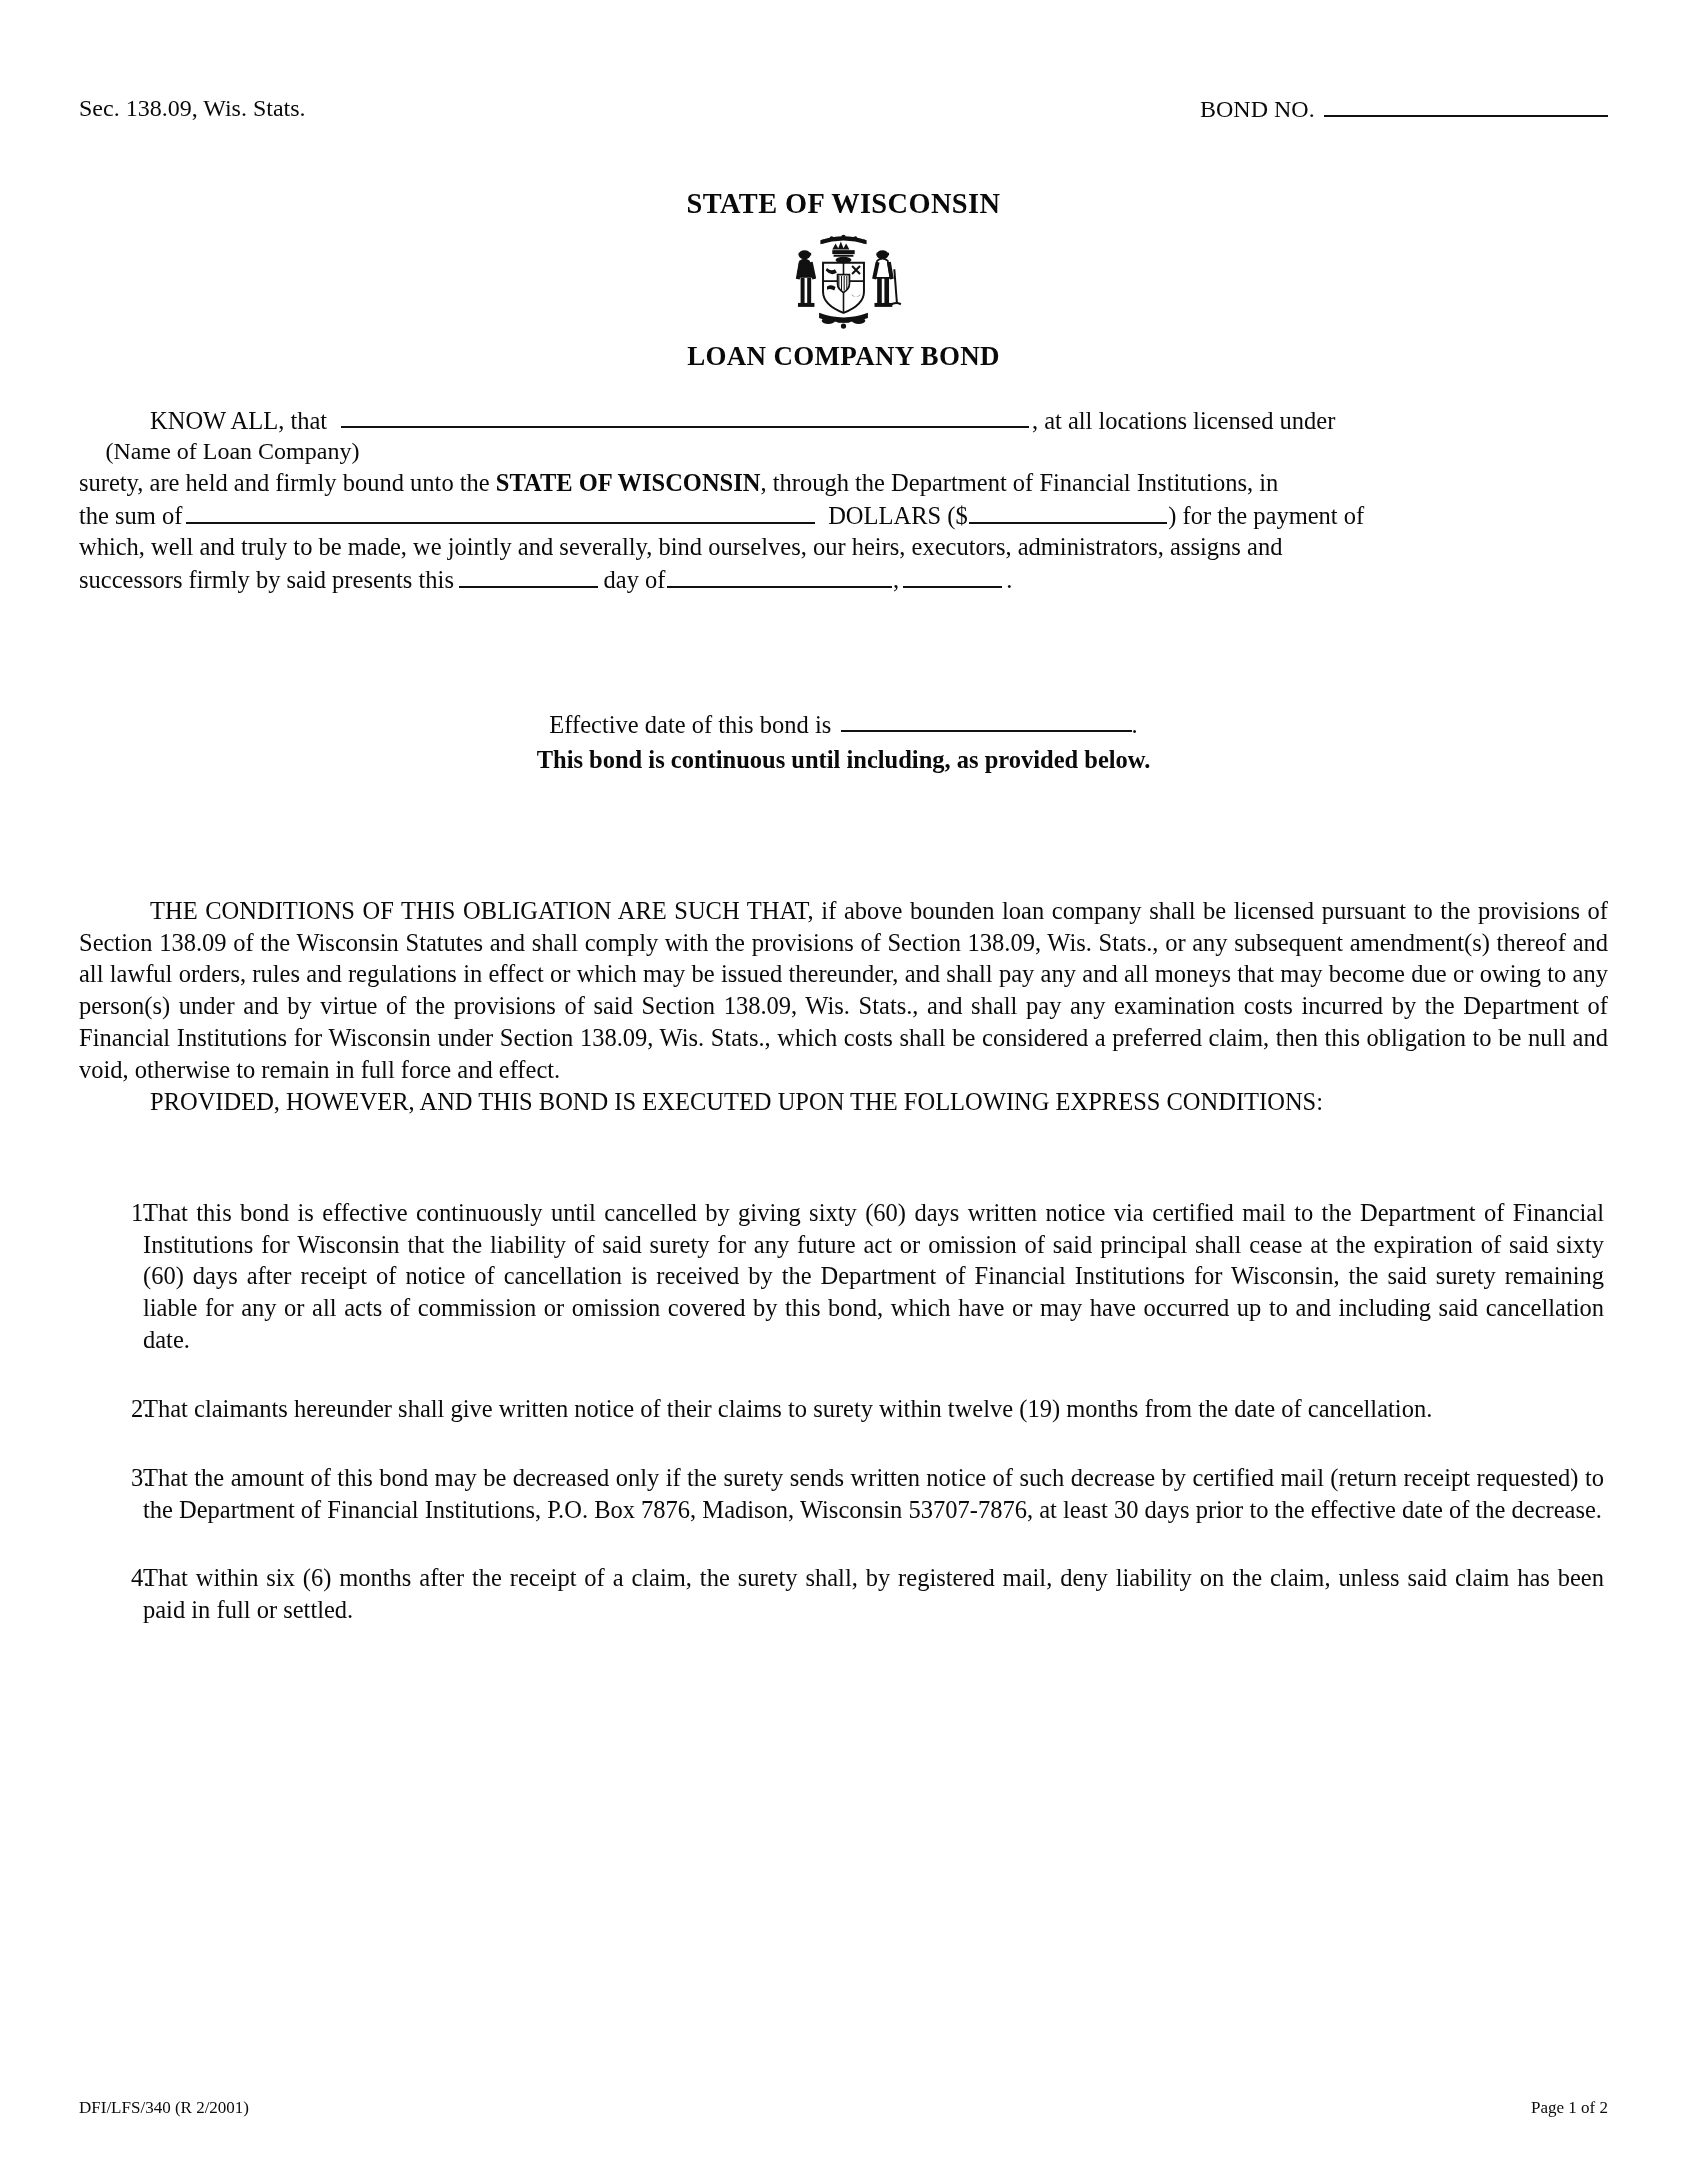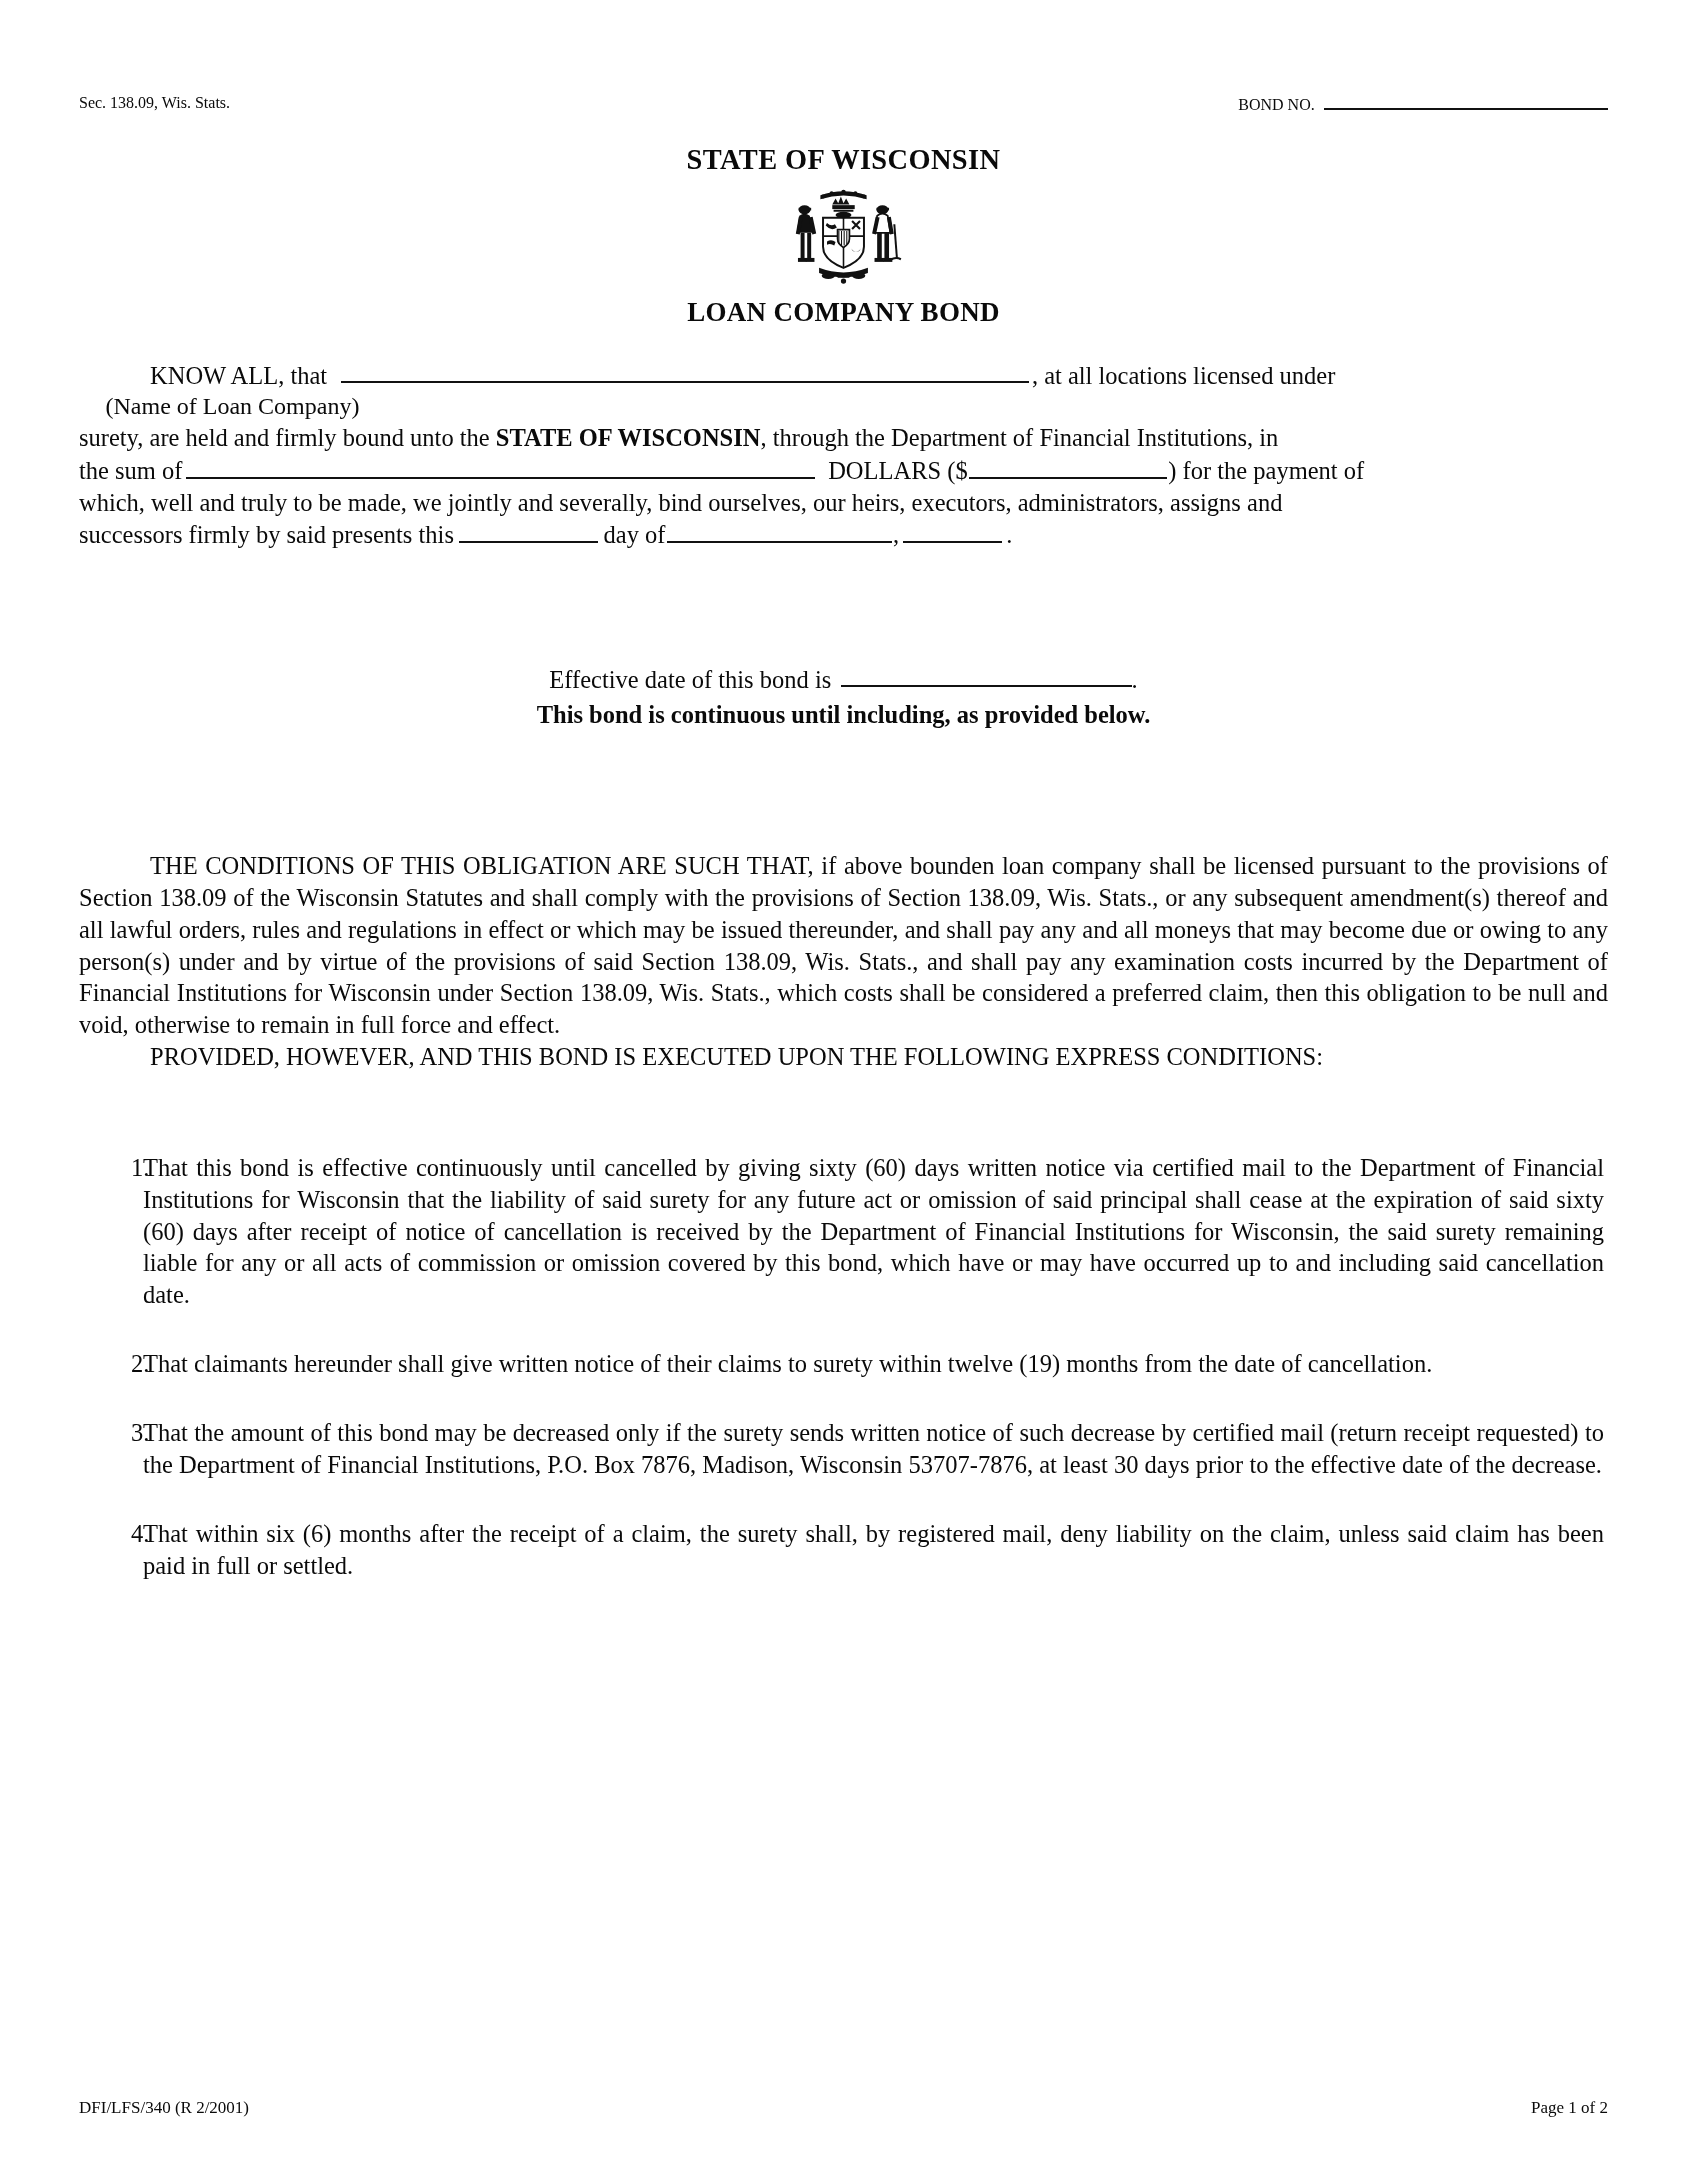--- a/index.html
+++ b/index.html
@@ -18,22 +18,22 @@
     color: #0a0a0a;
     font-size: 24.5px;
     line-height: 1.30;
   }
 
   
   .header-row {
     display: flex;
     justify-content: space-between;
     align-items: flex-start;
-    font-size: 16px;
-    margin-bottom: 26px;
+    font-size: 24px;
+    margin-bottom: 61px;
   }
   .bond-no {
     display: flex;
     align-items: baseline;
     white-space: nowrap;
   }
   .rule {
     display: inline-block;
     border-bottom: 2px solid #111;
     vertical-align: baseline;

